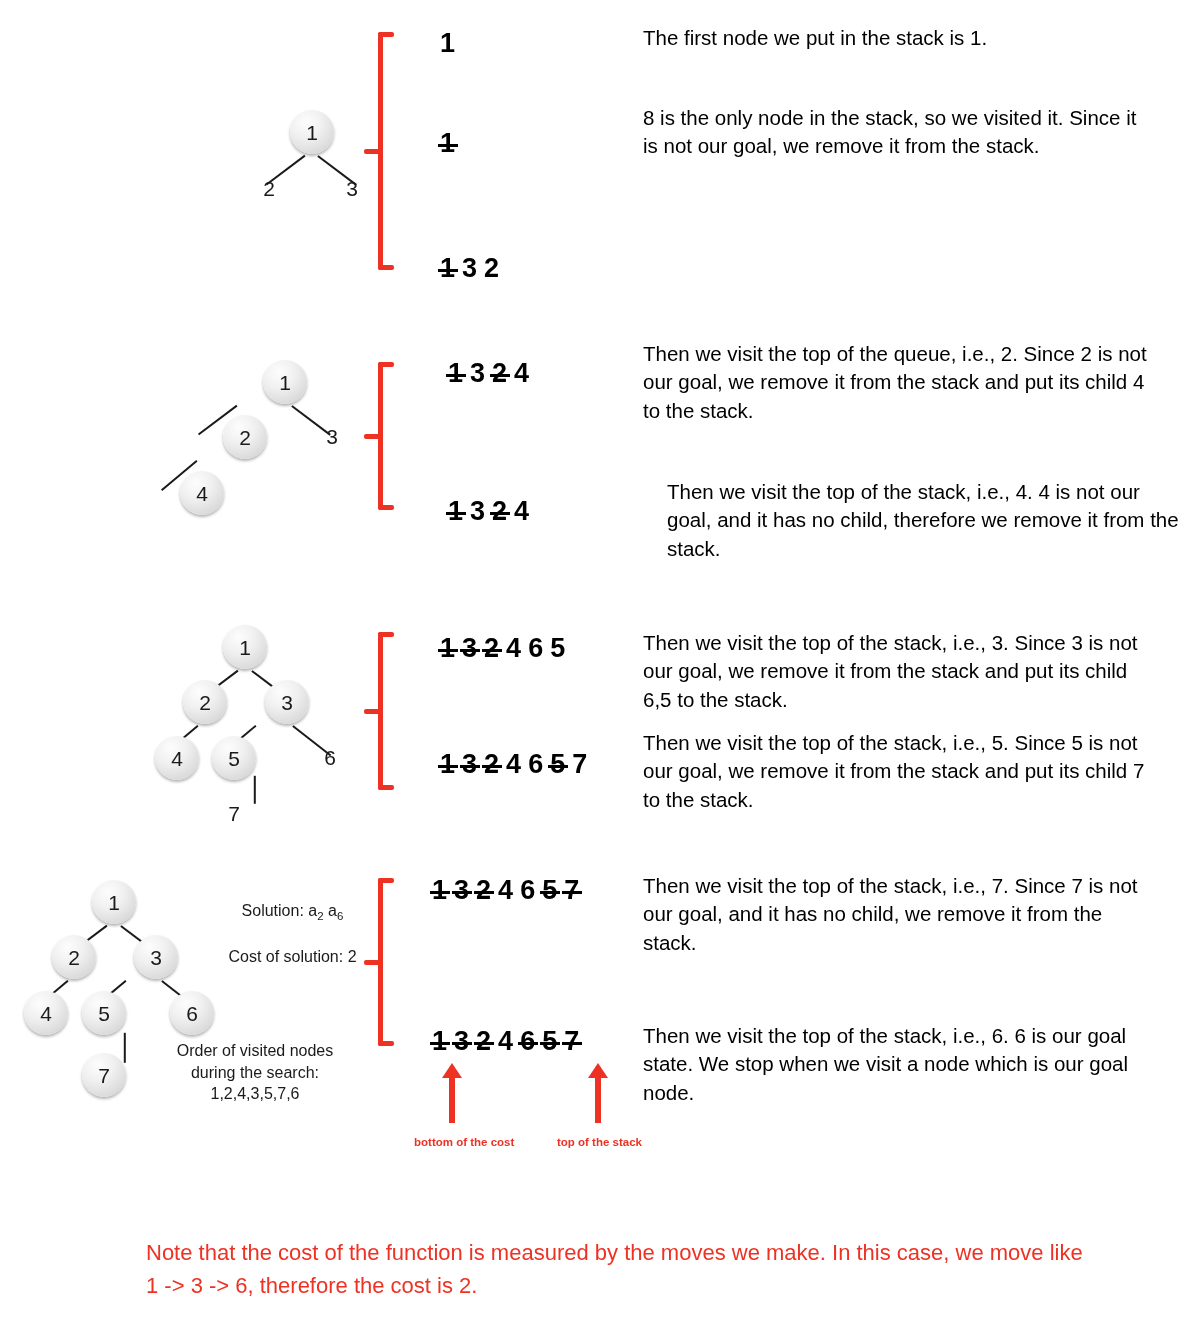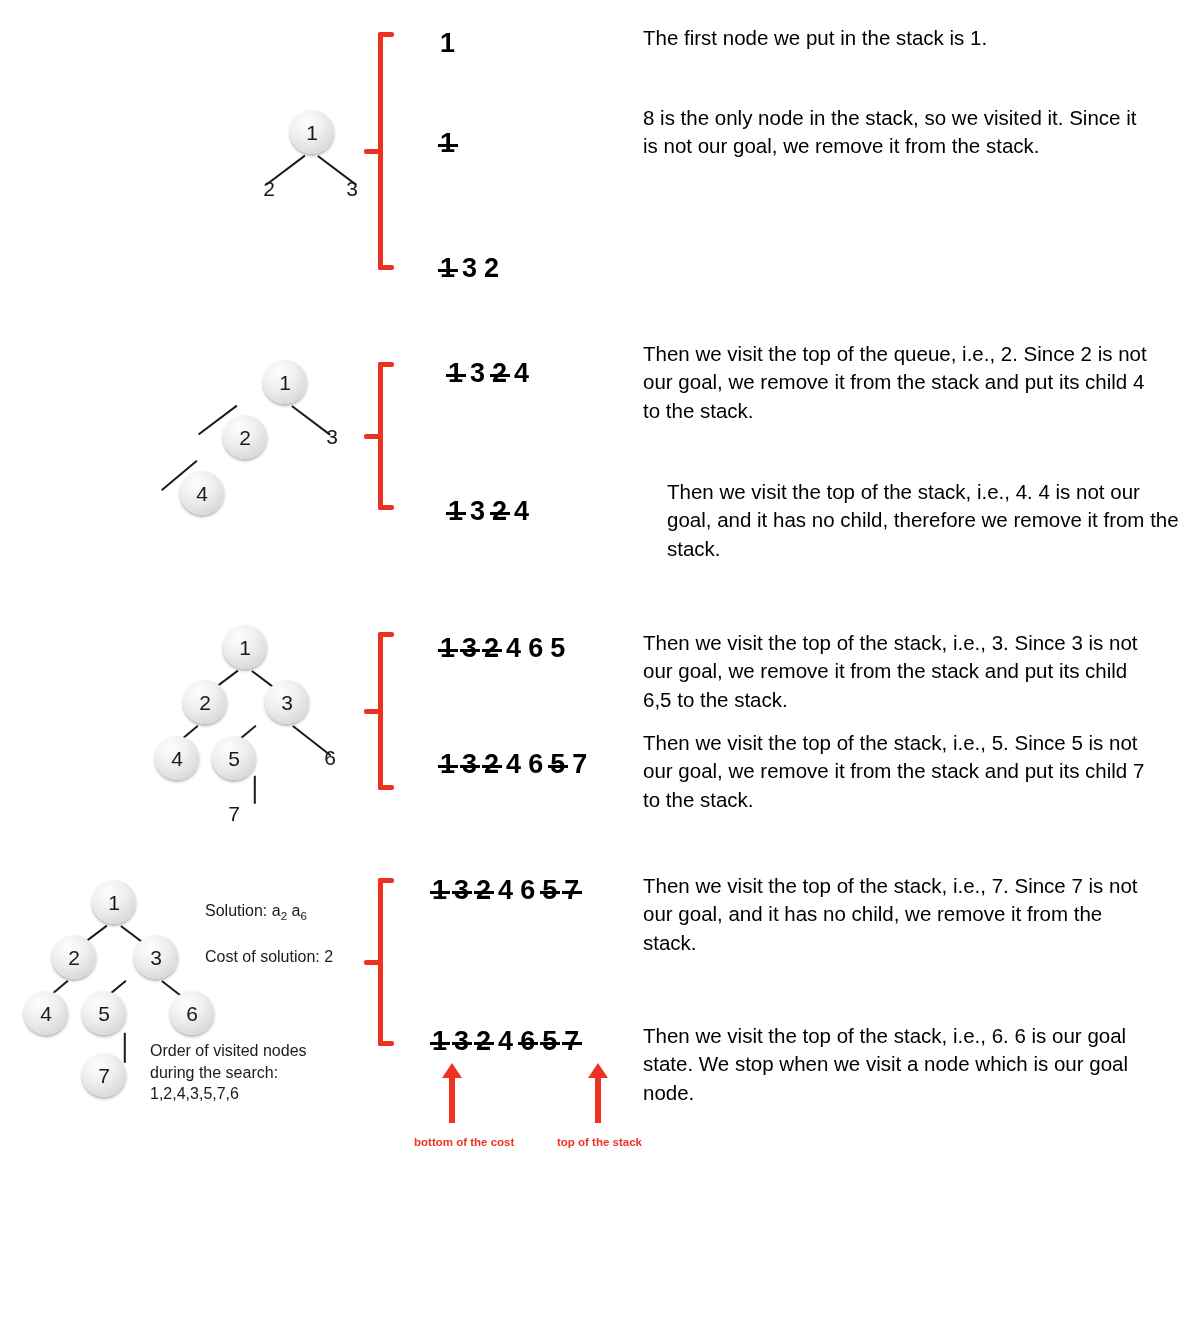--- a/index.html
+++ b/index.html
@@ -48,21 +48,21 @@
   
   .brace{position:absolute;}
   .brace .vline{position:absolute;left:0;top:0;width:5px;height:100%;background:#ed3224;border-radius:3px;}
   .brace .tip{position:absolute;width:16px;height:5px;background:#ed3224;border-radius:2px;}
   .brace .tip.t{top:0;left:0;}
   .brace .tip.b{bottom:0;left:0;}
   .brace .mid{position:absolute;left:-14px;top:50%;margin-top:-2.5px;width:16px;height:5px;background:#ed3224;border-radius:2px;}
 
   
   .ann-note{
-    position:absolute;font-size:16px;color:#1a1a1a;
+    position:absolute;font-size:16px;color:#1a1a1a;text-align:center;
     line-height:1.35;font-family:"Liberation Sans", sans-serif;
   }
   .arrow{position:absolute;width:6px;background:#ed3224;}
   .arrowhead{
     position:absolute;width:0;height:0;
     border-left:10px solid transparent;border-right:10px solid transparent;
     border-bottom:15px solid #ed3224;
   }
   .arrlabel{
     position:absolute;font-size:11.5px;color:#ed3224;font-weight:bold;
@@ -229,14 +229,15 @@
 
   <div class="desc" style="left:643px;top:24px;">The first node we put in the stack is 1.</div>
   <div class="desc" style="left:643px;top:104px;">8 is the only node in the stack, so we visited it. Since it is not our goal, we remove it from the stack.</div>
   <div class="desc" style="left:643px;top:340px;">Then we visit the top of the queue, i.e., 2. Since 2 is not our goal, we remove it from the stack and put its child 4 to the stack.</div>
   <div class="desc" style="left:667px;top:478px;">Then we visit the top of the stack, i.e., 4. 4 is not our goal, and it has no child, therefore we remove it from the stack.</div>
   <div class="desc" style="left:643px;top:609px;margin-top:20px;">Then we visit the top of the stack, i.e., 3. Since 3 is not our goal, we remove it from the stack and put its child 6,5 to the stack.</div>
   <div class="desc" style="left:643px;top:729px;">Then we visit the top of the stack, i.e., 5. Since 5 is not our goal, we remove it from the stack and put its child 7 to the stack.</div>
   <div class="desc" style="left:643px;top:872px;">Then we visit the top of the stack, i.e., 7. Since 7 is not our goal, and it has no child, we remove it from the stack.</div>
   <div class="desc" style="left:643px;top:1022px;">Then we visit the top of the stack, i.e., 6. 6 is our goal state. We stop when we visit a node which is our goal node.</div>
 
+  <div class="footnote" style="left:146px;top:1236px;">Note that the cost of the function  is measured by the moves we make. In this case, we move like 1 -&gt; 3 -&gt; 6, therefore the cost is 2.</div>
 
 </div>
 
 </body></html>

